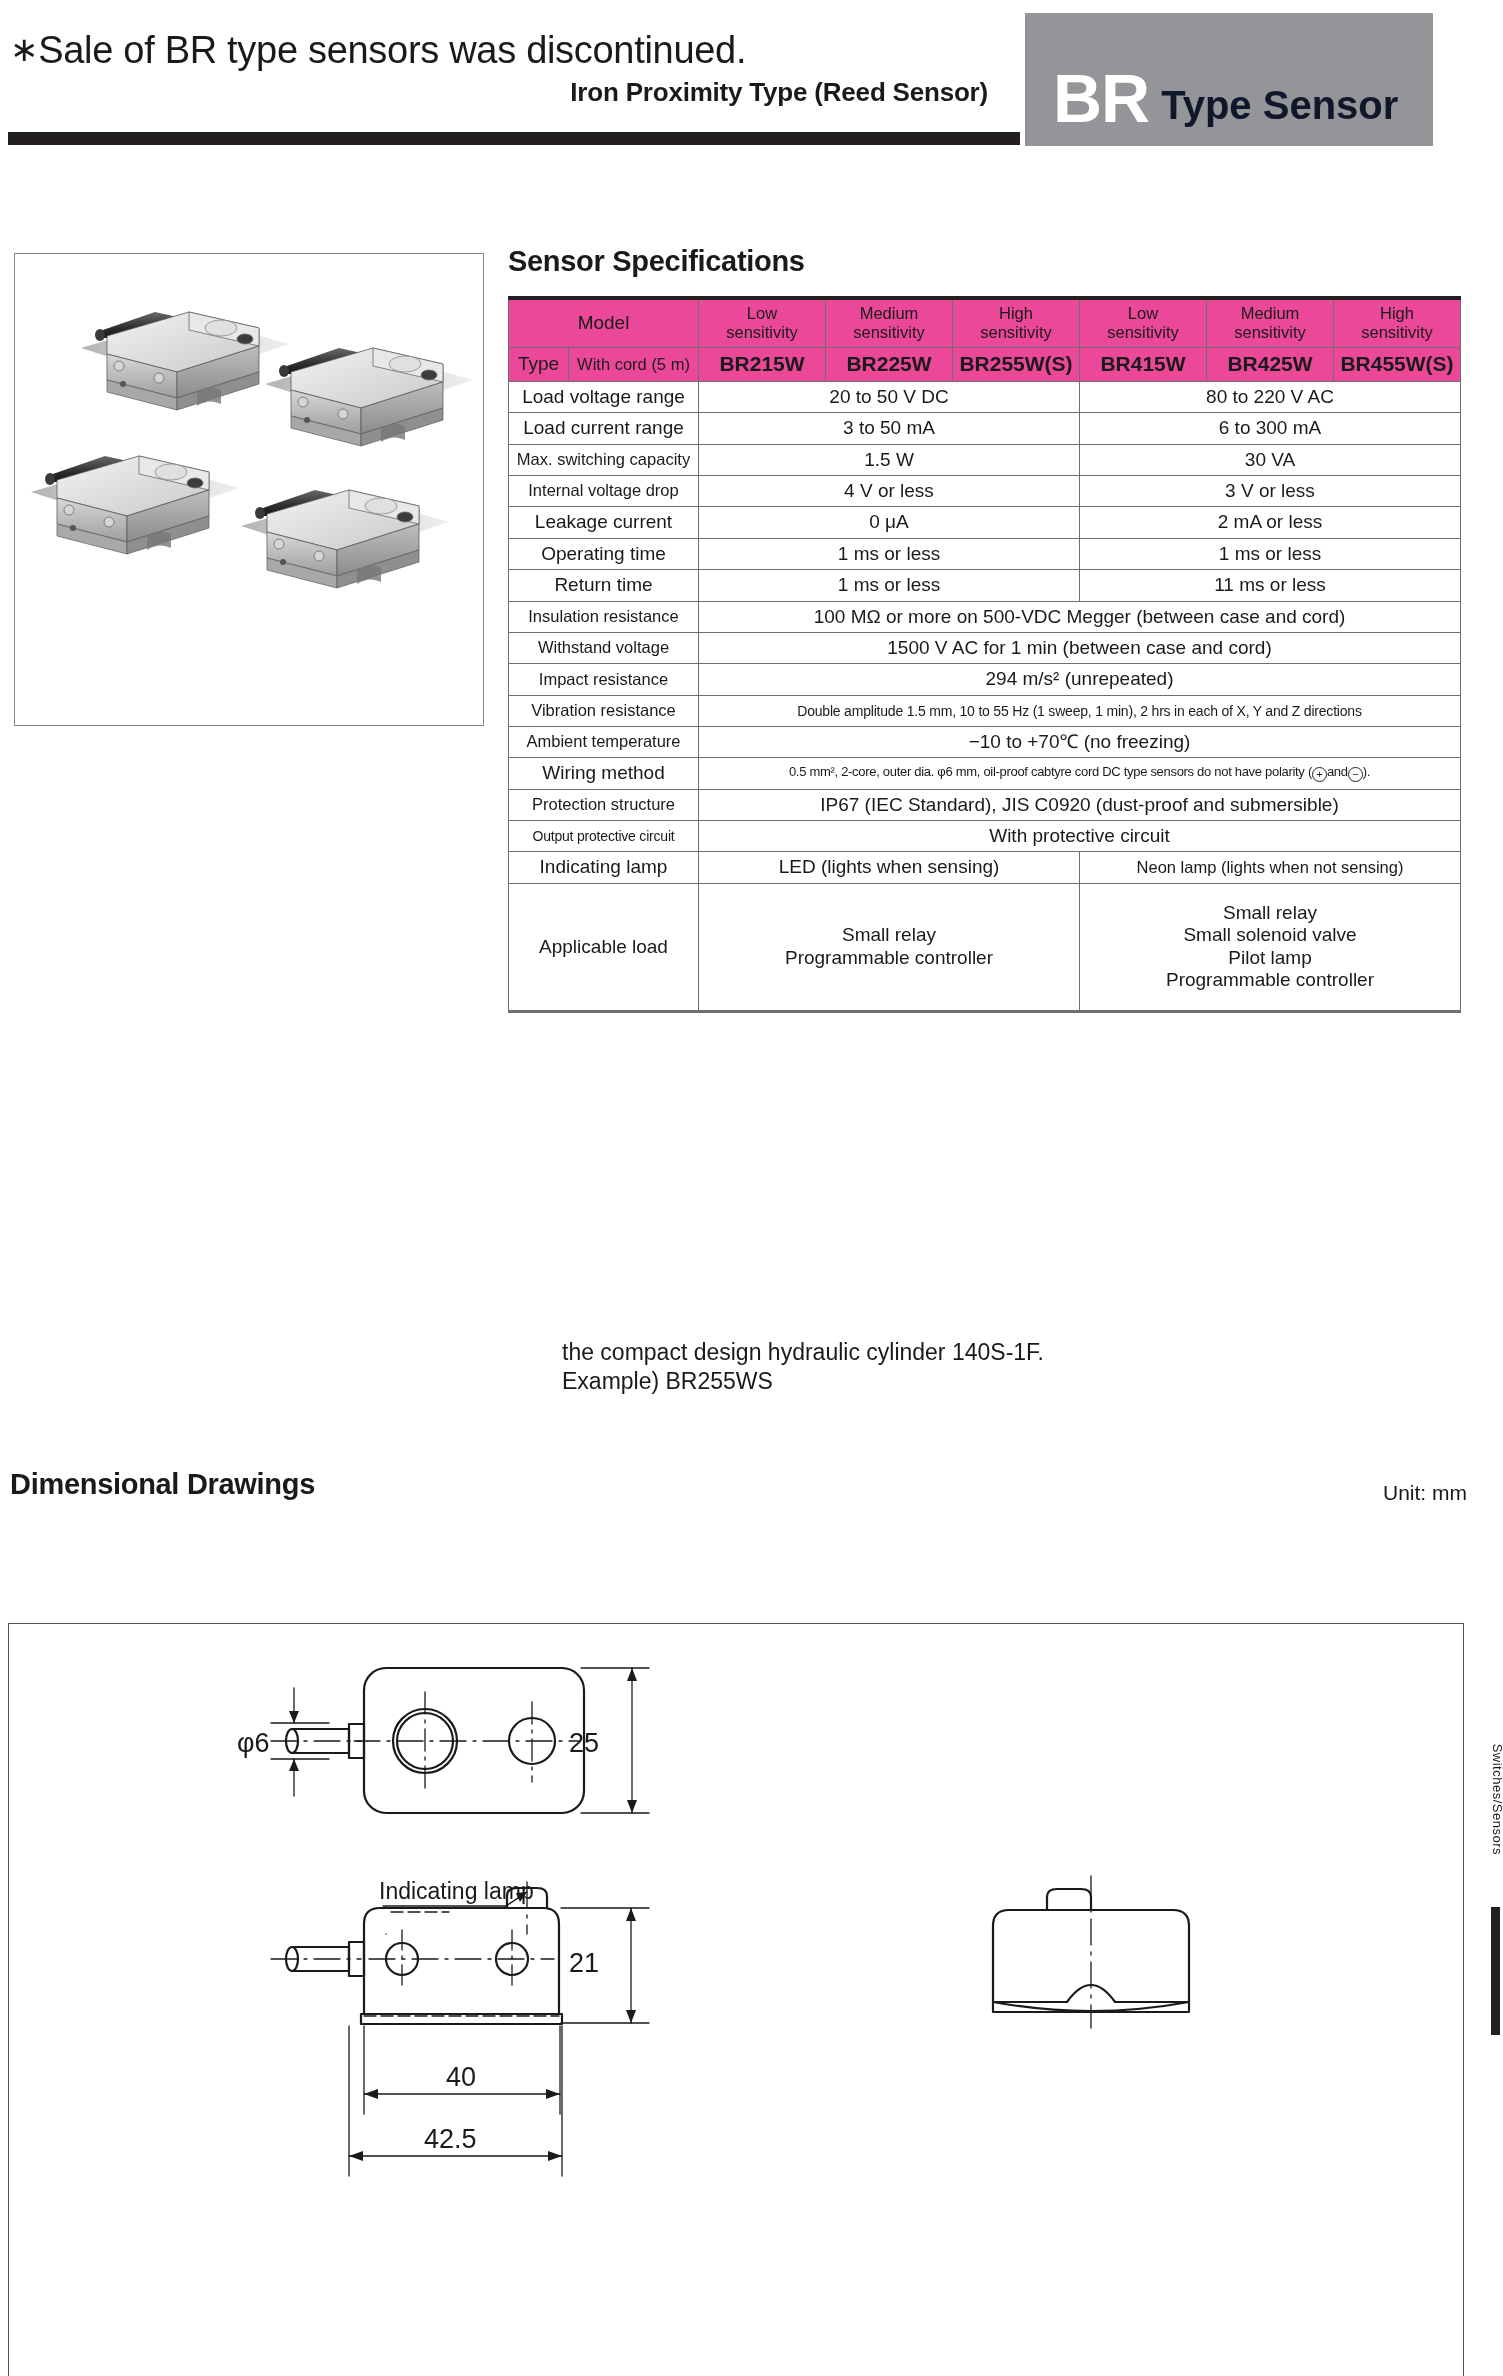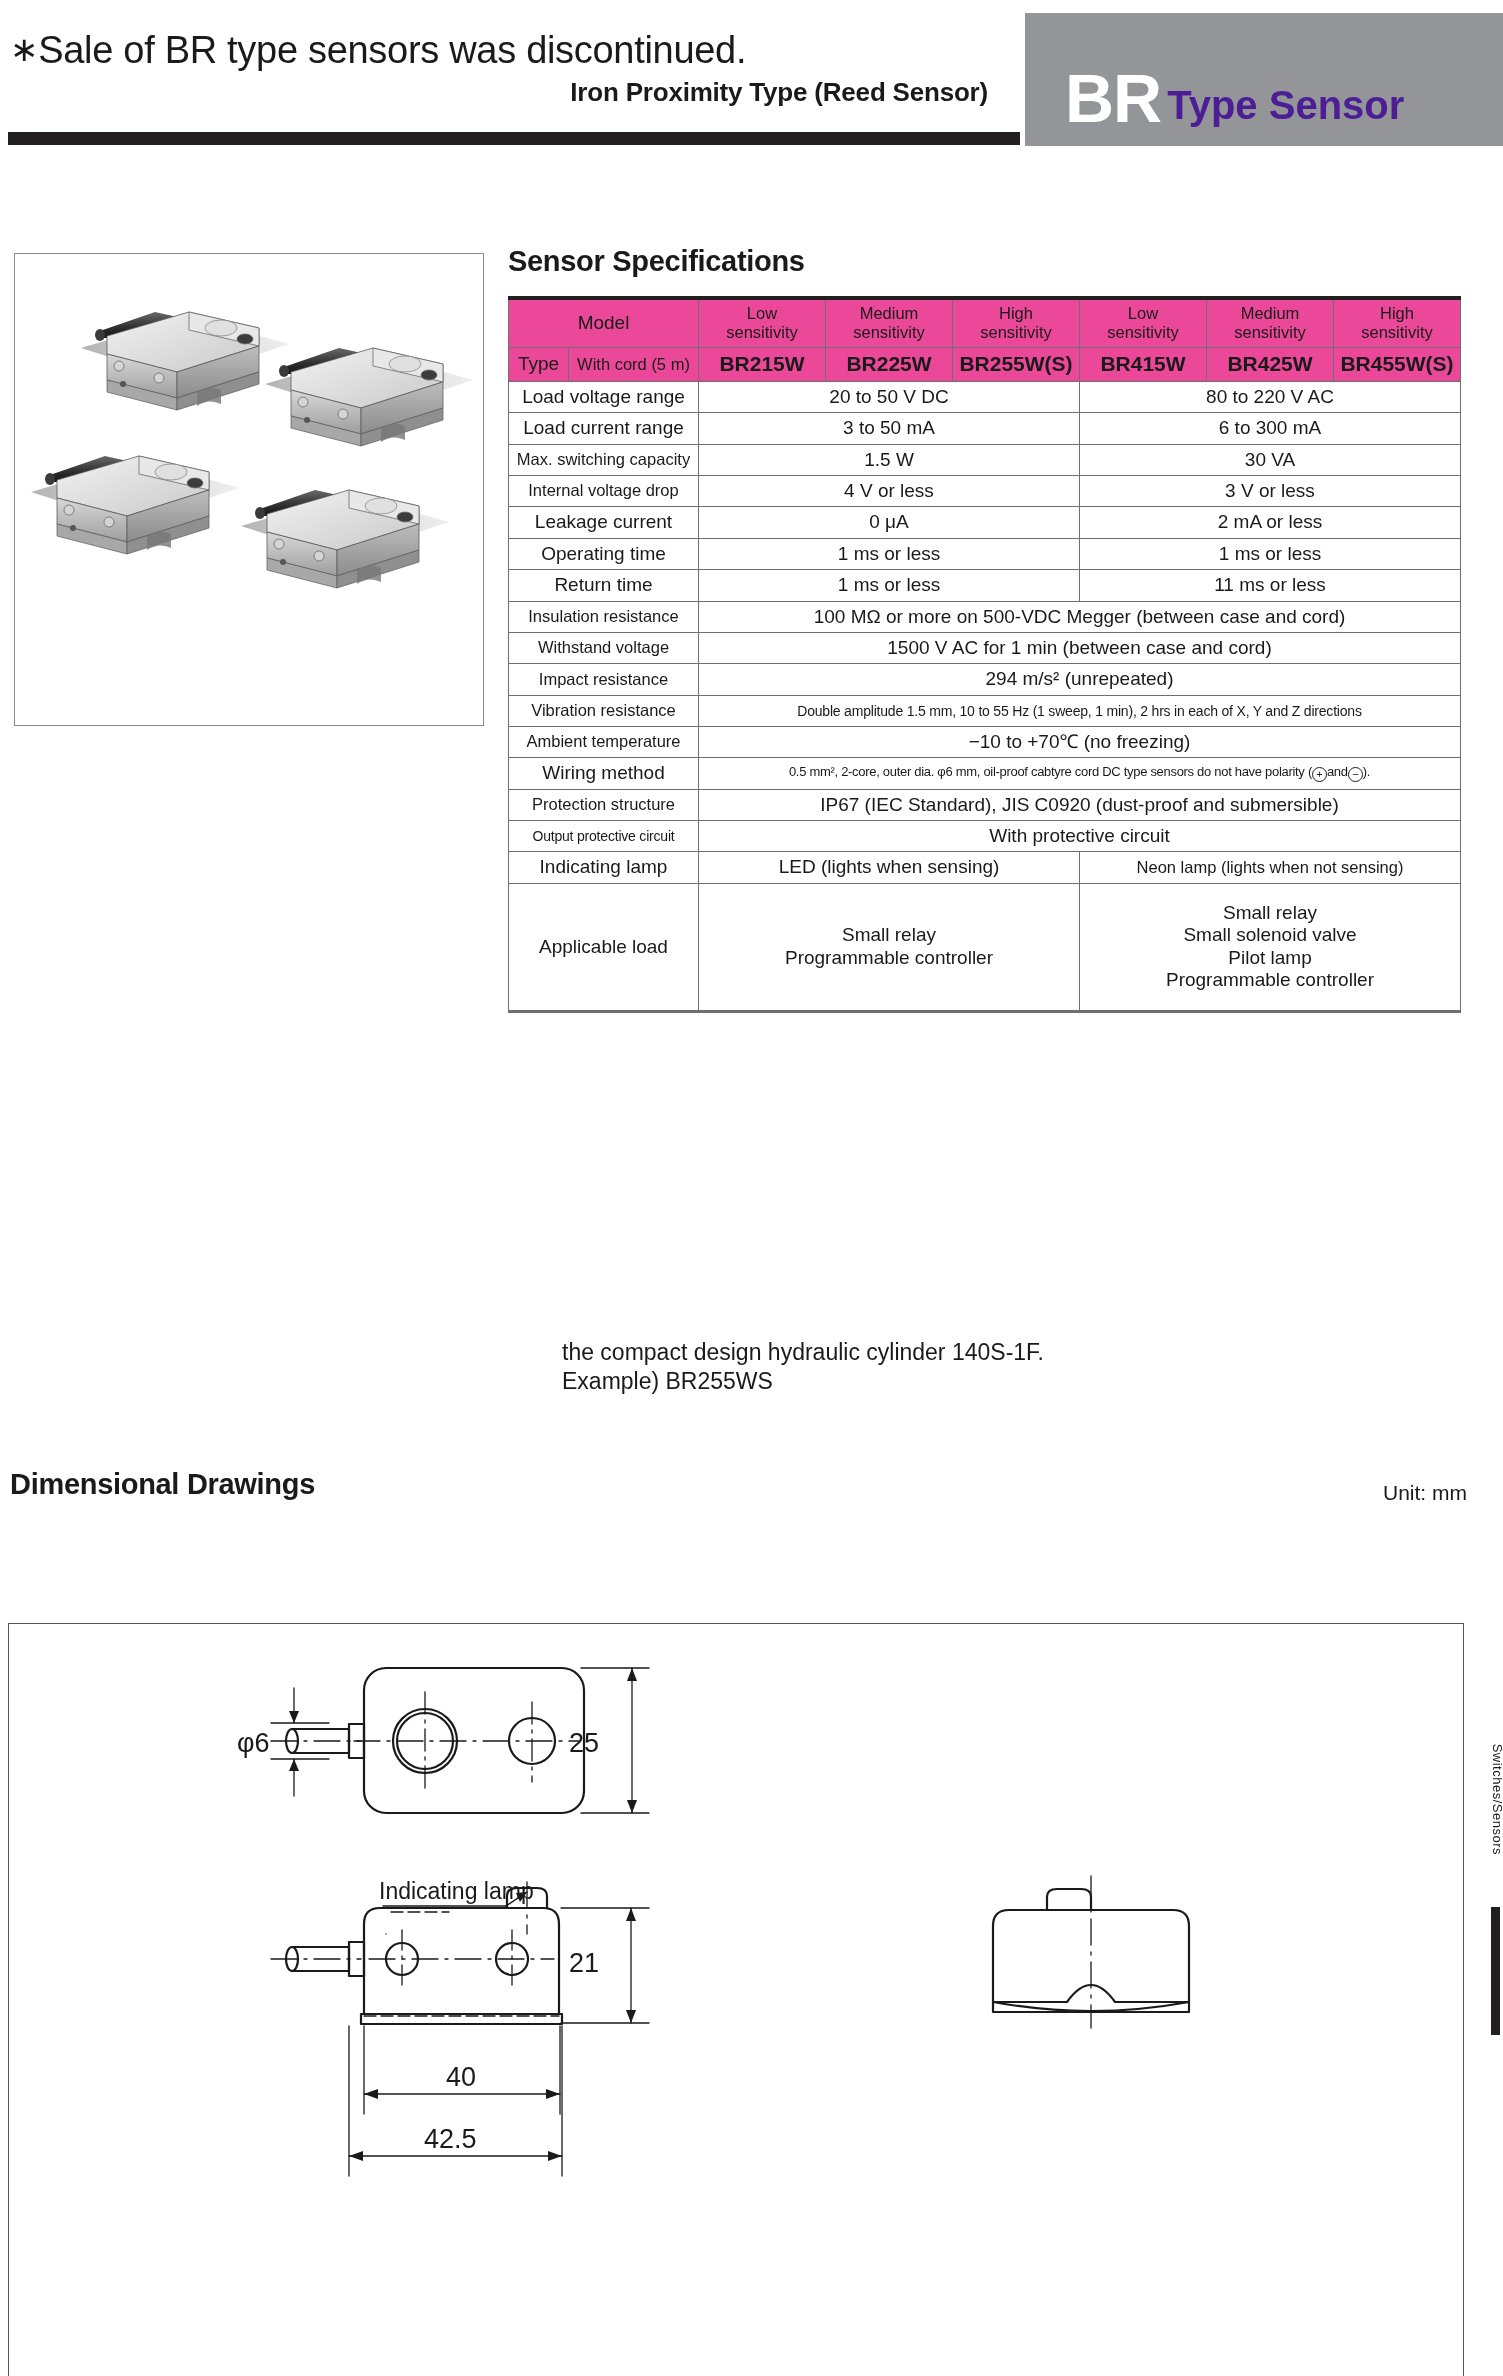--- a/index.html
+++ b/index.html
@@ -10,33 +10,33 @@
     font-family: "Liberation Sans", sans-serif;
     color: #1a1a1a;
     overflow: hidden;
   }
   .page { position: relative; width: 1503px; height: 2376px; }
 
   
   .header { position: absolute; left: 0; top: 0; width: 1503px; height: 150px; }
   .hdr-banner {
     position: absolute; left: 1025px; top: 13px;
-    width: 478px; height: 133px;
+    width: 408px; height: 133px;
     background: #939598;
     display: flex; align-items: flex-end; justify-content: flex-start;
-    padding: 0 0 16px 40px;
+    padding: 0 0 16px 28px;
   }
   .hdr-banner-br {
     color: #ffffff; font-weight: bold; font-size: 68px;
     letter-spacing: -1px; line-height: 0.92;
     font-family: "Liberation Sans", sans-serif;
   }
   .hdr-banner-type {
-    color: #4c1d95; font-weight: bold; font-size: 40px;
-    line-height: 1; margin-left: 6px; padding-bottom: 5px;
+    color: #0f172a; font-weight: bold; font-size: 40px;
+    line-height: 1; margin-left: 12px; padding-bottom: 5px;
     font-family: "Liberation Sans", sans-serif;
   }
   .hdr-line1 {
     position: absolute; left: 0; top: 30px; width: 1000px;
     text-align: left; font-size: 38px; line-height: 1.1;
     letter-spacing: -0.3px;
     padding-left: 10px;
   }
   .hdr-ast { font-size: 34px; vertical-align: 2px; }
   .hdr-line2 {

